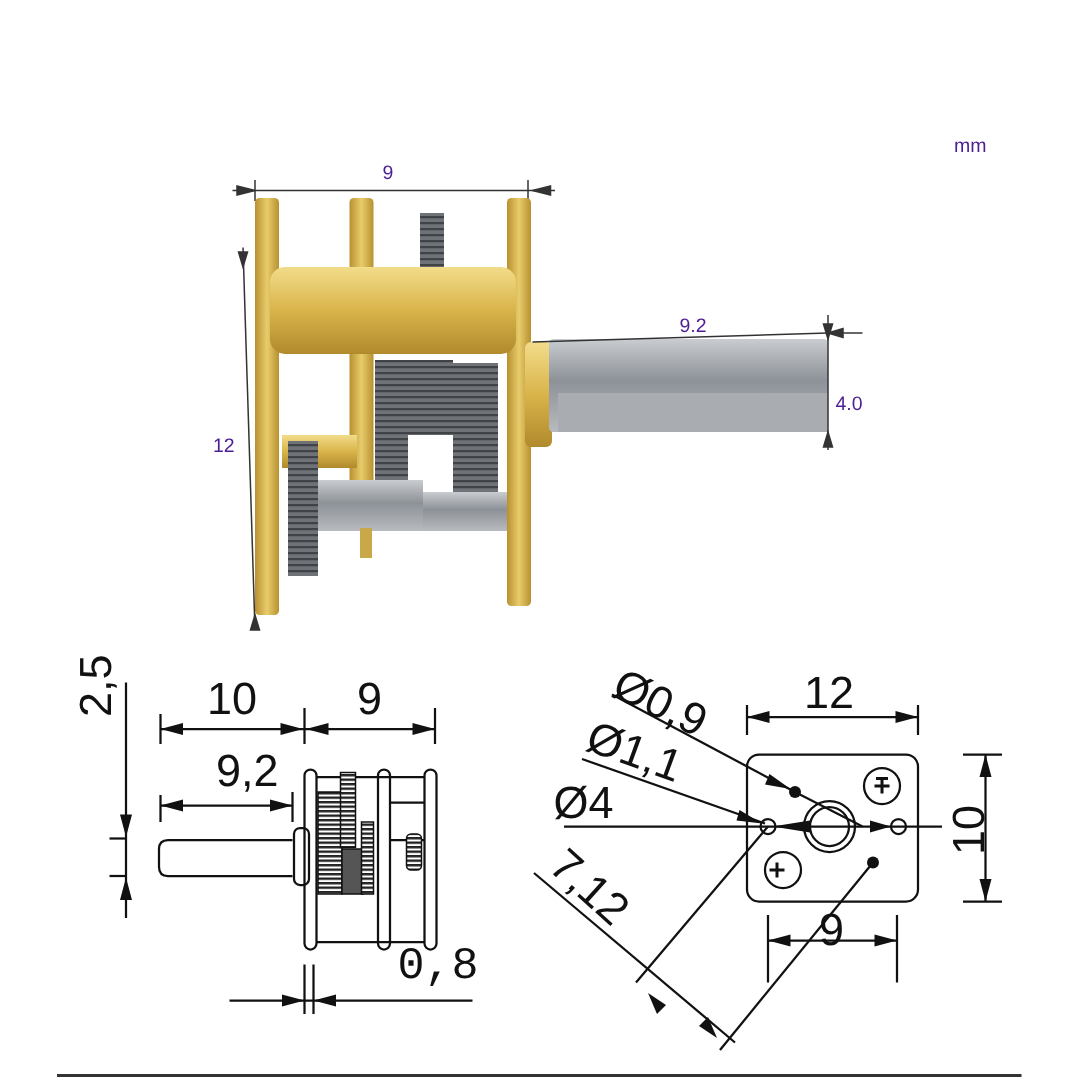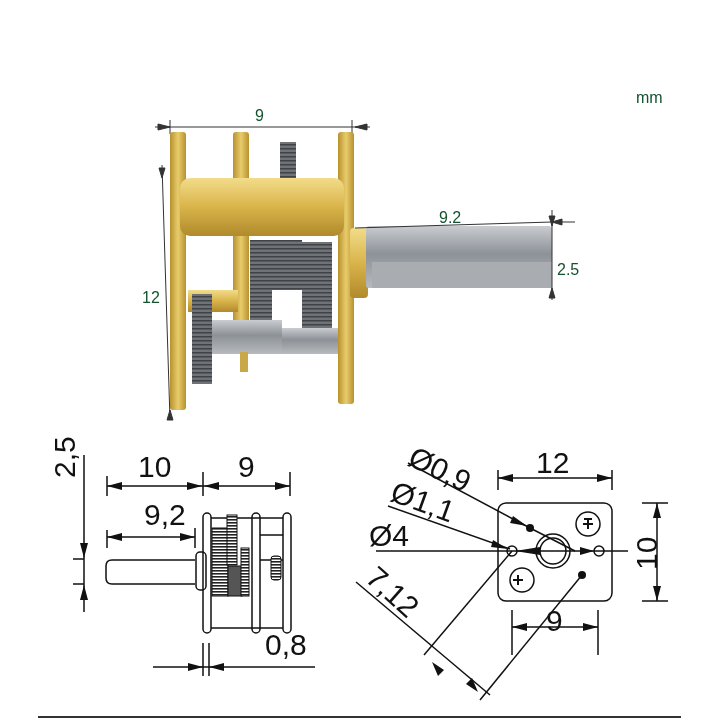--- a/index.html
+++ b/index.html
@@ -1,18 +1,18 @@
 <!DOCTYPE html>
 <html><head>
 <meta charset="utf-8">
 <style>
   html, body { margin:0; padding:0; background:#ffffff; }
   body { width:720px; height:720px; position:relative; overflow:hidden; font-family:"Liberation Sans", sans-serif; }
   .lbl { position:absolute; color:#222; white-space:nowrap; }
-  .small { font-size:16px; color:#14532d; }
+  .small { font-size:13px; color:#4c1d95; }
   .big { font-size:30px; color:#111; }
   svg { position:absolute; left:0; top:0; }
   .bottom-rule { position:absolute; left:38px; top:716px; width:643px; height:2px; background:#333; }
 </style>
 </head>
 <body>
 
 <div class="lbl small" style="left:636px;top:89px;">mm</div>
 
 <svg width="720" height="720">
@@ -184,29 +184,29 @@
     <polygon points="432,662 438,676 444,670"></polygon>
     <polygon points="478,692 466,684 472,678"></polygon>
   </g>
   <g stroke="#111" stroke-width="2">
     <path d="M584 519 h8 v-0 M588 519 v10 M583 524 h10" fill="none"></path>
     <path d="M518 575 v10 M513 580 h10" fill="none"></path>
   </g>
 </svg>
 
 <div class="lbl small" style="left:255px;top:107px;">9</div>
-<div class="lbl small" style="left:439px;top:209px;">9.2</div>
-<div class="lbl small" style="left:557px;top:261px;">2.5</div>
+<div class="lbl small" style="left:453px;top:209px;">9.2</div>
+<div class="lbl small" style="left:557px;top:261px;">4.0</div>
 <div class="lbl small" style="left:142px;top:289px;">12</div>
 
 <div class="lbl big" style="left:48px;top:478px;transform:rotate(-90deg);transform-origin:left top;">2,5</div>
 <div class="lbl big" style="left:138px;top:450px;">10</div>
 <div class="lbl big" style="left:238px;top:450px;">9</div>
 <div class="lbl big" style="left:144px;top:498px;">9,2</div>
-<div class="lbl big" style="left:265px;top:628px;">0,8</div>
+<div class="lbl big" style="left:265px;top:628px;font-family:Liberation Mono, monospace;">0,8</div>
 
 <div class="lbl big" style="left:418px;top:440px;transform:rotate(26deg);transform-origin:left top;">Ø0,9</div>
 <div class="lbl big" style="left:398px;top:475px;transform:rotate(20deg);transform-origin:left top;">Ø1,1</div>
 <div class="lbl big" style="left:369px;top:519px;">Ø4</div>
 <div class="lbl big" style="left:536px;top:446px;">12</div>
 <div class="lbl big" style="left:630px;top:570px;transform:rotate(-90deg);transform-origin:left top;">10</div>
 <div class="lbl big" style="left:382px;top:560px;transform:rotate(42deg);transform-origin:left top;">7,12</div>
 <div class="lbl big" style="left:546px;top:604px;">9</div>
 
 <div class="bottom-rule"></div>

